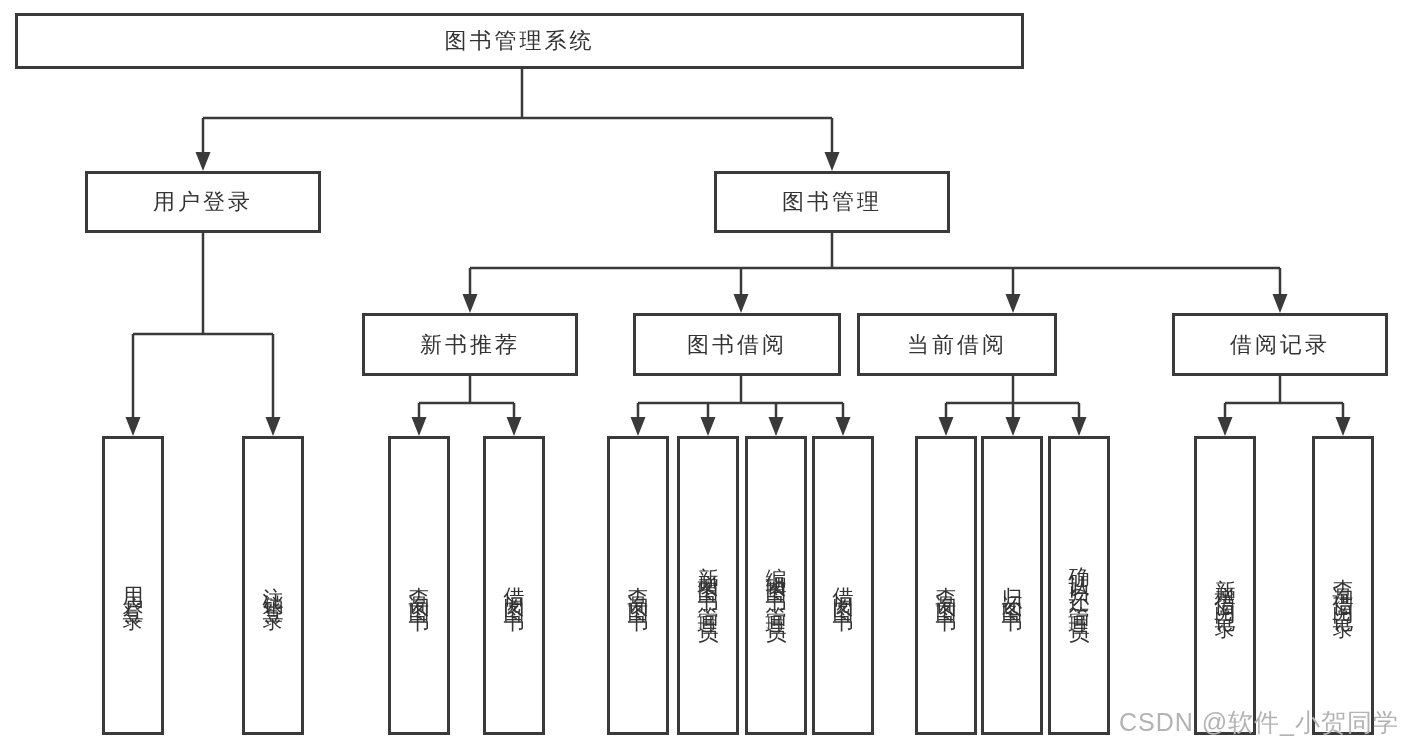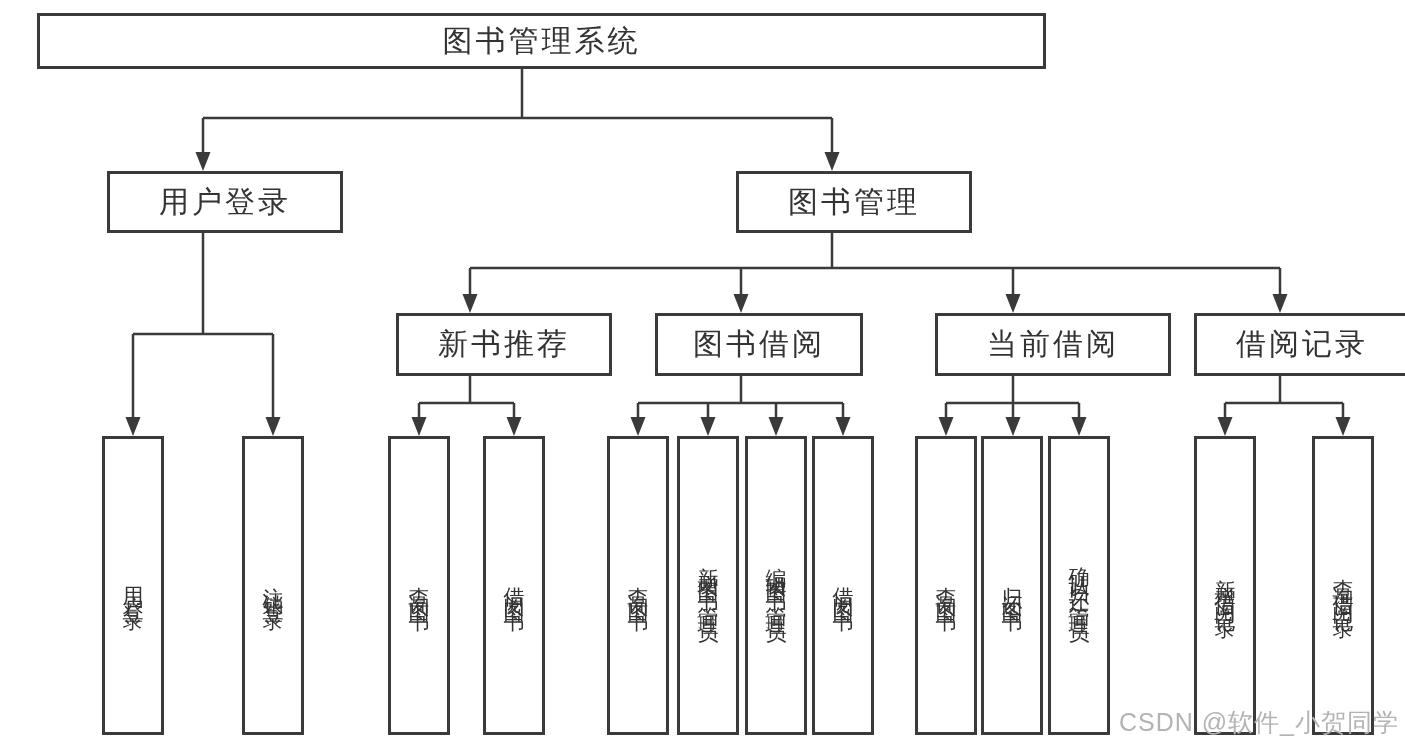--- a/index.html
+++ b/index.html
@@ -10,21 +10,21 @@
     font-family:"Liberation Sans","DejaVu Sans",sans-serif;
     overflow:hidden;
   }
   .edges{position:absolute;left:0;top:0;width:1405px;height:747px;pointer-events:none;}
   .node{
     position:absolute;box-sizing:border-box;
     border:3px solid #3a3a3a;background:#ffffff;
     display:flex;align-items:center;justify-content:center;
     color:#333333;
   }
-  .h-node{font-size:30px;letter-spacing:3px;white-space:nowrap;margin-left:22px;}
+  .h-node{font-size:22px;letter-spacing:3px;white-space:nowrap;}
   .v-node .vlabel{
     writing-mode:vertical-rl;
     text-orientation:mixed;
     font-size:21px;letter-spacing:8px;line-height:1.15;
     white-space:nowrap;
   }
   .watermark{
     position:absolute;right:6px;bottom:8px;
     font-size:25px;letter-spacing:1px;
     color:#b3b3b3;white-space:nowrap;
@@ -60,27 +60,27 @@
     <span>图书管理系统</span>
   </div>
 
   <div class="node h-node" style="left:85px;top:171px;width:236px;height:62px;">
     <span>用户登录</span>
   </div>
   <div class="node h-node" style="left:714px;top:171px;width:236px;height:62px;text-align:center;">
     <span>图书管理</span>
   </div>
 
-  <div class="node h-node" style="left:374px;top:313px;width:216px;height:63px;">
+  <div class="node h-node" style="left:362px;top:313px;width:216px;height:63px;">
     <span>新书推荐</span>
   </div>
   <div class="node h-node" style="left:633px;top:313px;width:208px;height:63px;">
     <span>图书借阅</span>
   </div>
-  <div class="node h-node" style="left:913px;top:313px;width:236px;height:63px;align-items:center;">
+  <div class="node h-node" style="left:857px;top:313px;width:200px;height:63px;align-items:center;">
     <span>当前借阅</span>
   </div>
   <div class="node h-node" style="left:1172px;top:313px;width:216px;height:63px;">
     <span>借阅记录</span>
   </div>
 
   <div class="node v-node" style="left:102px;top:436px;width:62px;height:299px;">
     <span class="vlabel">用户登录</span>
   </div>
   <div class="node v-node" style="left:242px;top:436px;width:62px;height:299px;">

